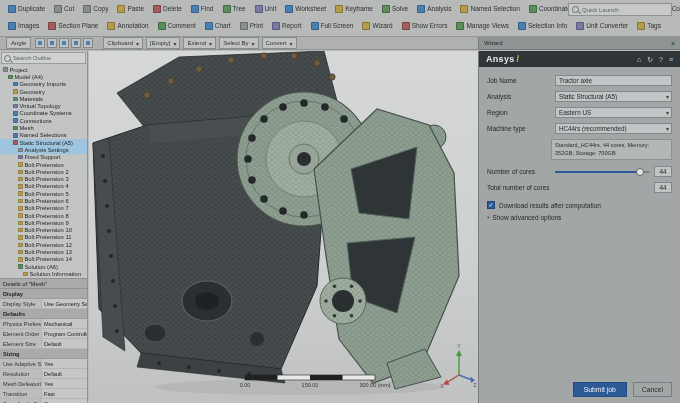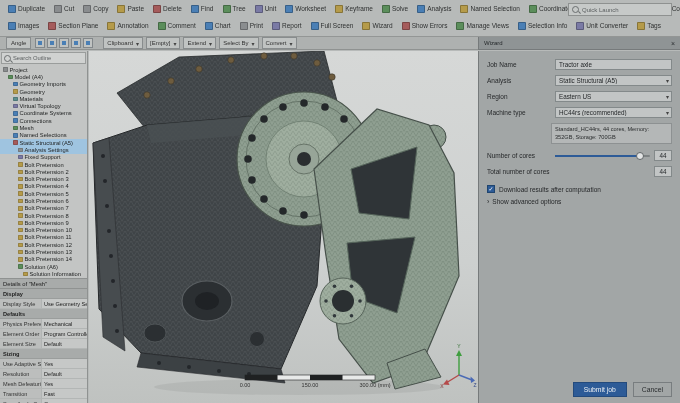--- a/index.html
+++ b/index.html
@@ -591,20 +591,30 @@
         <line x1="370" y1="324" x2="383" y2="329" stroke="#4a6ab5" stroke-width="1.4"></line>
         <polygon points="381.5,325.5 382,332 386,329.5" fill="#4a6ab5"></polygon>
         <text x="370" y="297" font-size="5" fill="#2d6b2d" text-anchor="middle">Y</text>
         <text x="353" y="337" font-size="5" fill="#8a3a3a" text-anchor="middle">X</text>
         <text x="386" y="336" font-size="5" fill="#33498a" text-anchor="middle">Z</text>
       </g>
     </svg>
   </div>
 
   <div id="rightpanel">
+    <div class="rheader">
+      <span class="brand">Ansys</span>
+      <span class="brandslash">/</span>
+      <span id="cloud-header-icons" class="hicons">
+          <span class="hicon">⌂</span>
+          <span class="hicon">↻</span>
+          <span class="hicon">?</span>
+          <span class="hicon">≡</span>
+        </span>
+    </div>
     <div class="form">
       <div id="cloud-fields">
           <div class="frow">
             <div class="flabel">Job Name</div>
             <div class="fcontrol">
               <span class="fvalue">Tractor axle</span>
             </div>
           </div>
           <div class="frow">
             <div class="flabel">Analysis</div>

